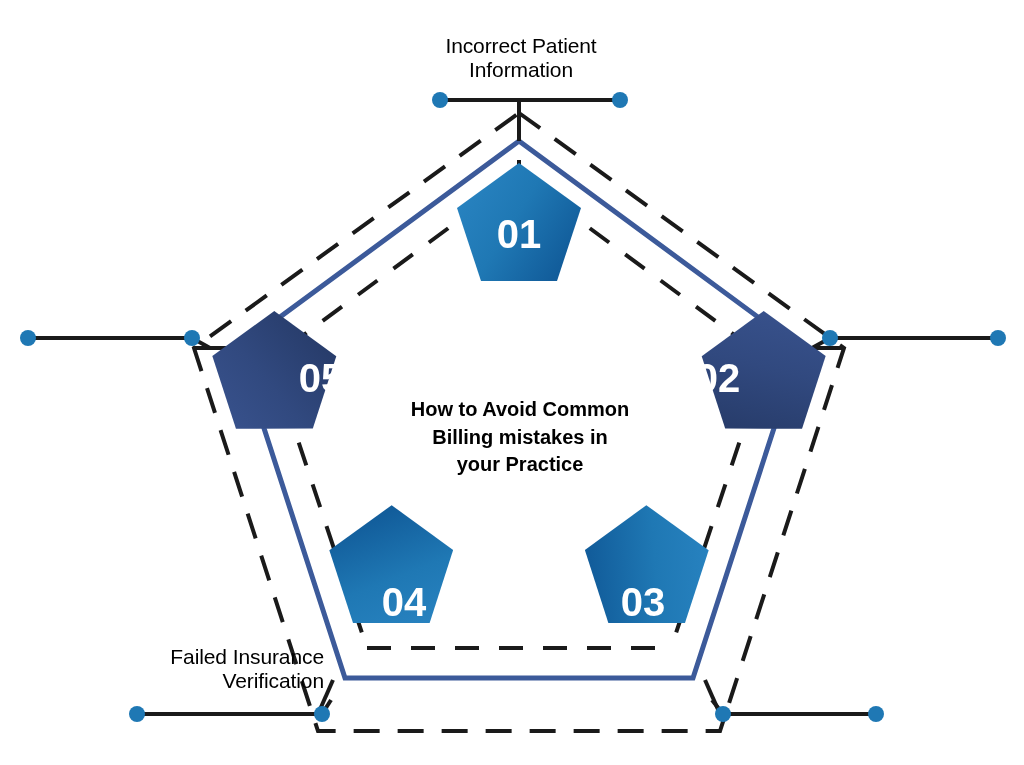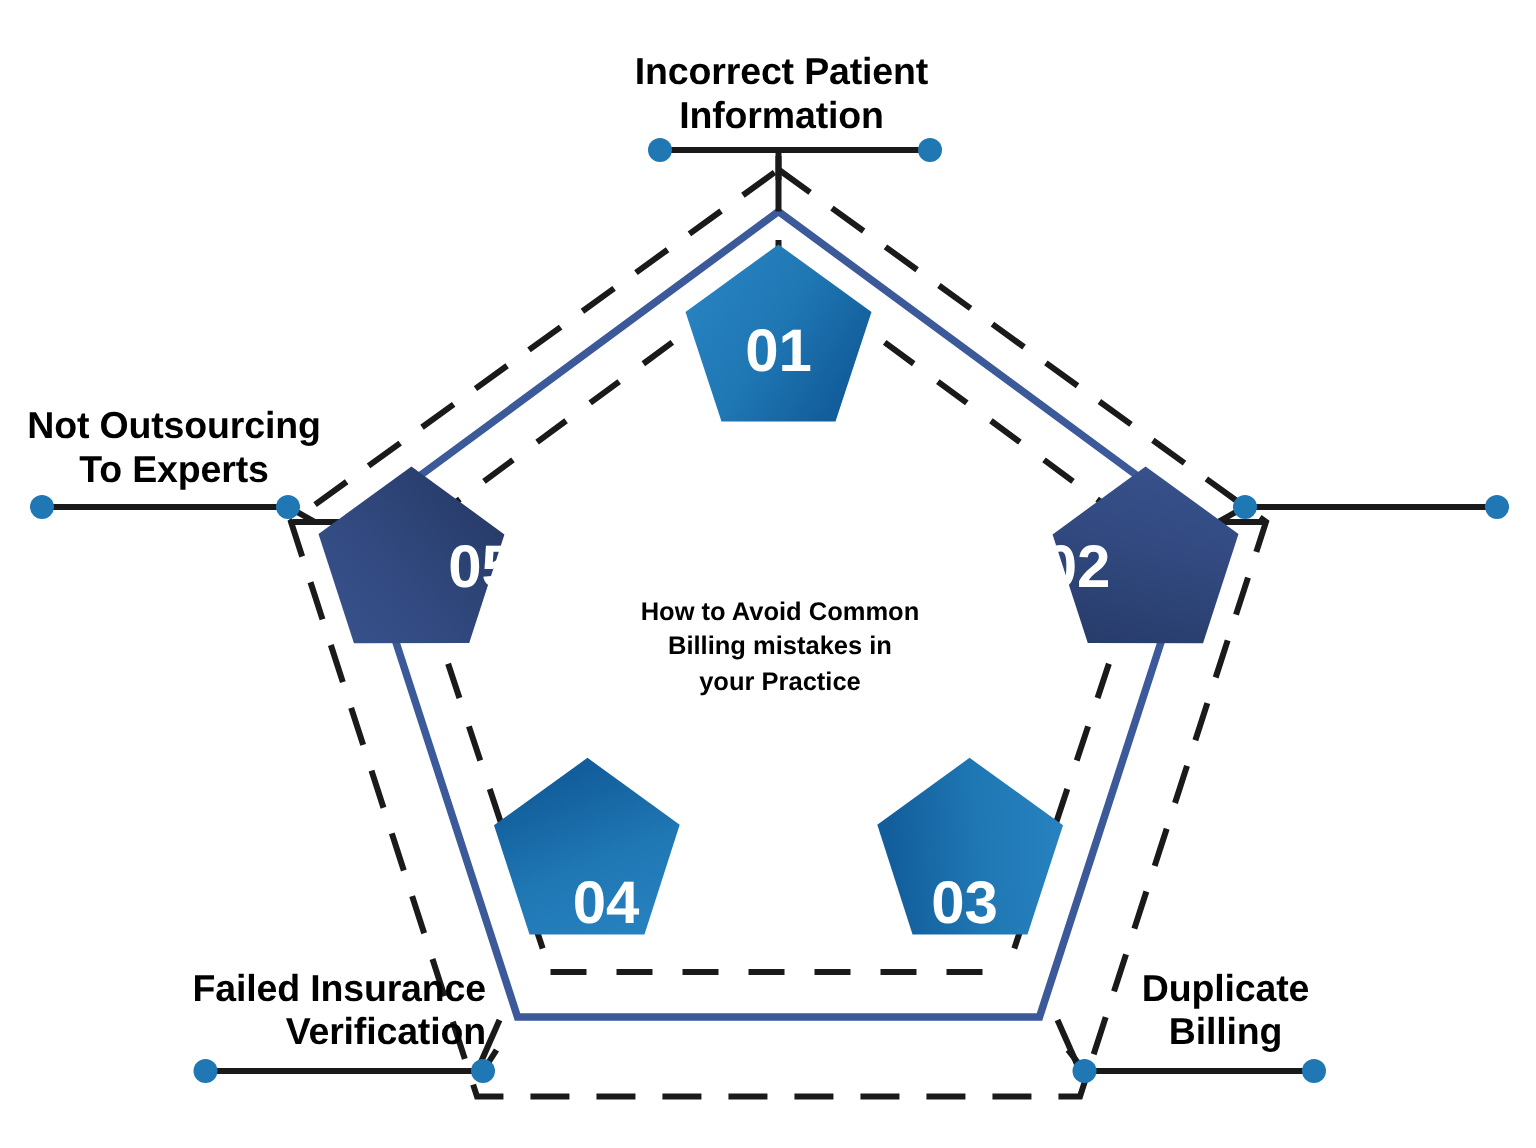--- a/index.html
+++ b/index.html
@@ -24,42 +24,42 @@
     position: absolute;
     left: 0;
     top: 0;
     width: 1024px;
     height: 765px;
     display: block;
   }
   .node-label {
     position: absolute;
     font-family: "Liberation Sans", sans-serif;
-    font-weight: bold;
-    font-size: 25px;
+    font-weight: normal;
+    font-size: 21px;
     line-height: 1.14;
     color: #000000;
     white-space: pre-line;
     letter-spacing: -0.1px;
   }
   .lbl-top      { left: 386px; top: 34px;  width: 270px; text-align: center; }
   .lbl-right    { left: 836px; top: 270px; width: 182px; text-align: center; }
   .lbl-botright { left: 722px; top: 645px; width: 190px; text-align: center; }
   .lbl-botleft  { left: 104px; top: 645px; width: 220px; text-align: right; }
   .lbl-left     { left: 8px;   top: 270px; width: 216px; text-align: center; }
 
   .center-text {
     position: absolute;
     left: 352px;
     top: 396px;
     width: 336px;
     text-align: center;
     font-family: "Liberation Sans", sans-serif;
     font-weight: bold;
-    font-size: 17px;
+    font-size: 20px;
     line-height: 1.38;
     color: #000000;
     white-space: pre-line;
   }
   .pent-num {
     font-family: "Liberation Sans", sans-serif;
     font-weight: bold;
     font-size: 40px;
     fill: #ffffff;
     text-anchor: middle;
@@ -177,20 +177,16 @@
     </g>
     <text class="pent-num" x="321" y="378">05</text>
   </svg>
 
   <div class="center-text">How to Avoid Common
 Billing mistakes in
 your Practice</div>
 
   <div class="node-label lbl-top">Incorrect Patient
 Information</div>
-  <div class="node-label lbl-botright">Duplicate
-Billing</div>
   <div class="node-label lbl-botleft">Failed Insurance
 Verification</div>
-  <div class="node-label lbl-left">Not Outsourcing
-To Experts</div>
 
 </div>
 
 </body></html>

